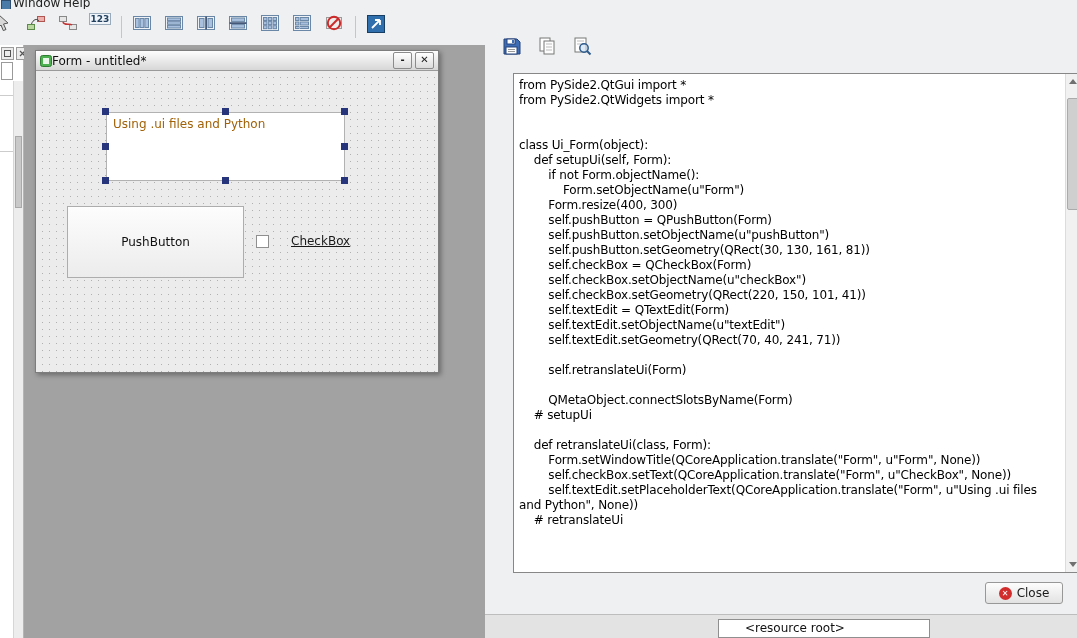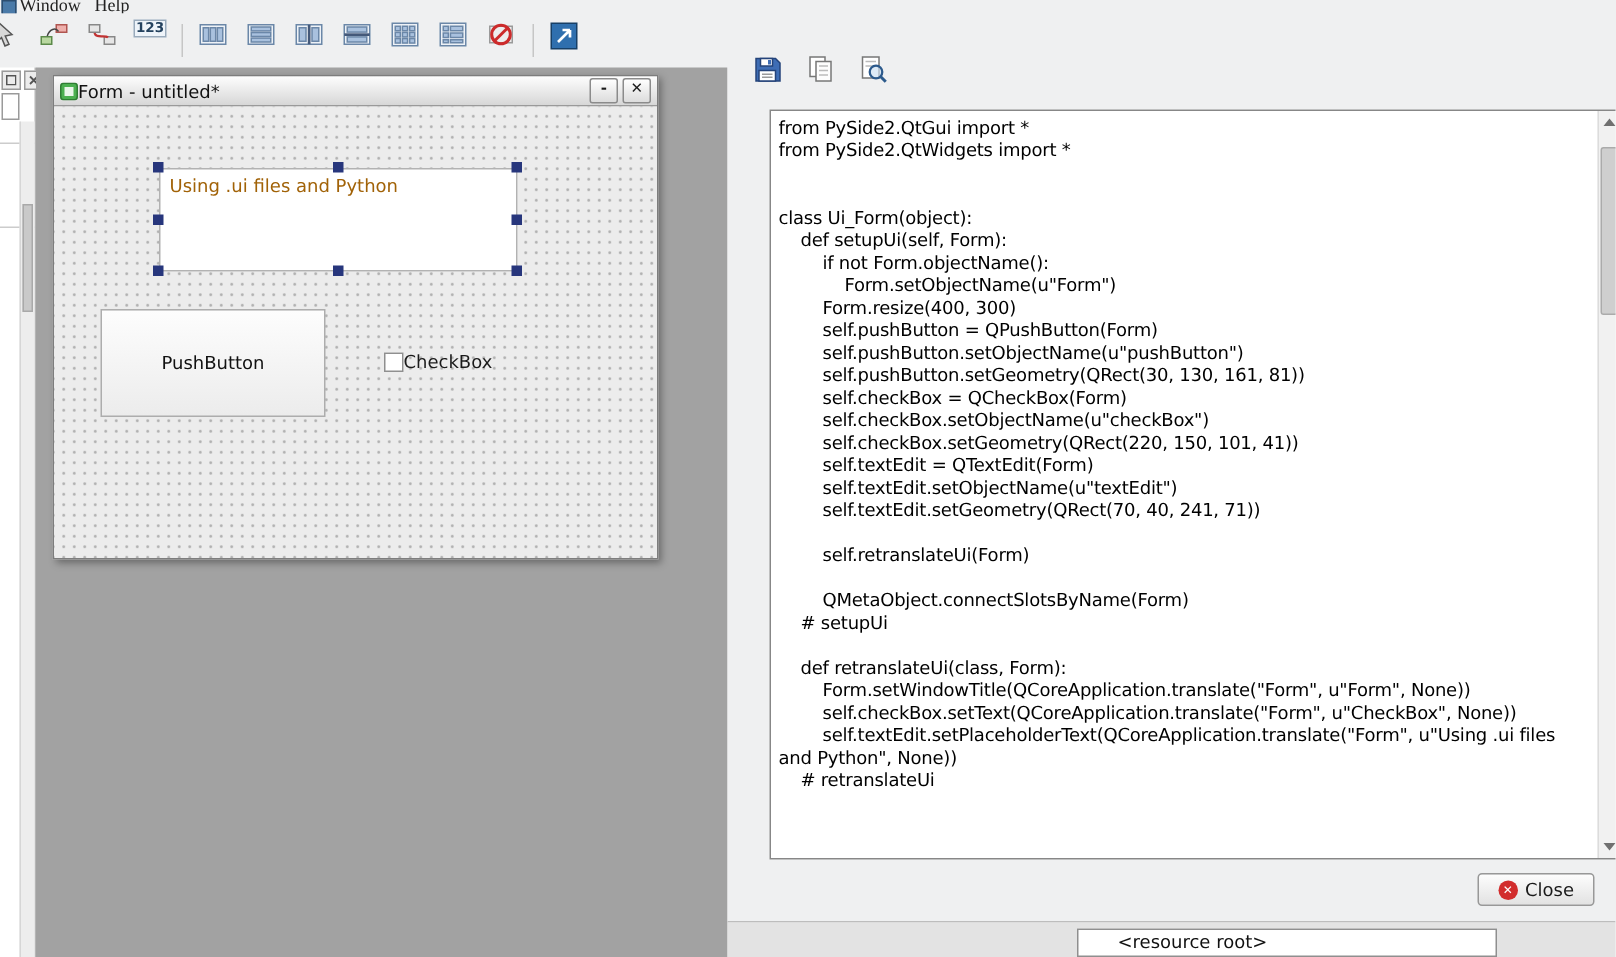--- a/index.html
+++ b/index.html
@@ -2,21 +2,21 @@
 <html><head>
 <meta charset="utf-8">
 <style>
   html,body{margin:0;padding:0;}
   body{
     position:relative;width:1077px;height:638px;overflow:hidden;
     background:#eff0f1;font-family:"DejaVu Sans","Liberation Sans",sans-serif;
     font-size:12px;color:#1a1a1a;
   }
   
-  .menubar{position:absolute;left:0;top:0;width:100%;height:9px;overflow:hidden;background:#eff0f1;font-family:Liberation Serif, serif;}
+  .menubar{position:absolute;left:0;top:0;width:100%;height:9px;overflow:hidden;background:#eff0f1;}
   .menu-item{position:absolute;top:-4px;font-size:12px;color:#222;}
   .menu-icon{position:absolute;left:1px;top:0;width:8px;height:8px;background:#4a7aa8;border:1px solid #2d4e70;}
   
   .toolbar{position:absolute;left:0;top:9px;width:100%;height:36px;display:flex;align-items:center;background:#eff0f1;}
   .ticon{width:26px;height:28px;margin-right:6px;display:flex;align-items:flex-start;justify-content:center;border-radius:3px;}
   .tsep{width:1px;height:22px;background:#c6c6c6;margin:0 7px 0 2px;}
   .tab-order-txt{font-size:9px;font-weight:bold;color:#24425f;border:1px solid #9ab;padding:0 1px;background:#eef4fa;}
   
   .left-dock{position:absolute;left:0;top:45px;width:24px;height:593px;background:#fff;border-right:1px solid #b5b5b5;box-sizing:border-box;}
   .dock-btns{position:absolute;left:1px;top:2px;display:flex;gap:2px;}
@@ -31,42 +31,42 @@
   .form-window{position:absolute;left:35px;top:50px;width:404px;height:323px;border:1px solid #7d7d7d;background:#ececec;box-shadow:2px 2px 5px rgba(0,0,0,.35);box-sizing:border-box;}
   .form-titlebar{height:20px;background:linear-gradient(#fdfdfd,#d7d7d7);border-bottom:1px solid #9a9a9a;display:flex;align-items:center;padding:0 4px;box-sizing:border-box;}
   .form-title{flex:1;text-align:left;font-size:12px;color:#111;}
   .titlebar-btn{width:17px;height:15px;border:1px solid #8b8b8b;border-radius:2px;background:linear-gradient(#ffffff,#dcdcdc);font-size:10px;font-weight:bold;line-height:13px;text-align:center;margin-left:3px;cursor:default;}
   .form-body{position:absolute;left:0;top:20px;right:0;bottom:0;
     background-color:#ececec;
     background-image:radial-gradient(circle,#b0b0b0 0.8px,transparent 1px);
     background-size:7px 7px;background-position:3px 3px;}
   .textedit{position:absolute;left:70px;top:41px;width:239px;height:69px;background:#fff;border:1px solid #b2b2b2;box-sizing:border-box;padding:4px 6px;color:#a16207;}
   .handle{position:absolute;width:7px;height:7px;background:#27367c;}
-  .pushbutton{position:absolute;left:31px;top:135px;width:150px;height:72px;border:1px solid #adadad;background:linear-gradient(#fdfdfd,#ececec);display:flex;align-items:center;justify-content:center;color:#111;box-sizing:border-box;}
-  .checkbox-row{position:absolute;left:220px;top:163px;display:flex;align-items:center;gap:0;}
+  .pushbutton{position:absolute;left:31px;top:135px;width:177px;height:72px;border:1px solid #adadad;background:linear-gradient(#fdfdfd,#ececec);display:flex;align-items:center;justify-content:center;color:#111;box-sizing:border-box;}
+  .checkbox-row{position:absolute;left:220px;top:163px;display:flex;align-items:center;gap:22px;text-decoration:underline;}
   .checkbox-indicator{width:13px;height:13px;background:#fff;border:1px solid #8f8f8f;box-sizing:border-box;}
   
   .code-dialog{position:absolute;left:485px;top:15px;width:592px;height:600px;background:#eff0f1;border-bottom:1px solid #bdbdbd;box-sizing:border-box;}
   .dialog-toolbar{position:absolute;left:14px;top:18px;display:flex;gap:9px;}
   .dtool{width:26px;height:26px;display:flex;align-items:center;justify-content:center;border-radius:3px;}
   .code-view{position:absolute;left:28px;top:58px;width:568px;height:500px;background:#fff;border:1px solid #878787;box-sizing:border-box;overflow:hidden;}
   .code-content{position:absolute;left:5px;top:4px;right:17px;bottom:2px;overflow:hidden;}
   .code-line{height:15px;line-height:15px;white-space:pre;font-size:12px;letter-spacing:-0.15px;color:#000;overflow:hidden;}
   .v-scrollbar{position:absolute;right:0;top:0;width:15px;height:100%;background:#f1f1f1;border-left:1px solid #dcdcdc;box-sizing:border-box;}
   .sb-btn{position:absolute;left:0;width:14px;height:15px;display:flex;align-items:center;justify-content:center;}
   .sb-up{top:0;}
   .sb-down{bottom:0;}
   .arr-up{width:0;height:0;border-left:4px solid transparent;border-right:4px solid transparent;border-bottom:5px solid #707070;}
   .arr-down{width:0;height:0;border-left:4px solid transparent;border-right:4px solid transparent;border-top:5px solid #707070;}
   .sb-thumb{position:absolute;left:1px;width:12px;top:24px;height:112px;background:#cfcfcf;border:1px solid #ababab;border-radius:2px;box-sizing:border-box;}
   .close-button{position:absolute;left:500px;top:567px;width:78px;height:22px;border:1px solid #989898;border-radius:3px;background:linear-gradient(#fdfdfd,#e2e2e2);display:flex;align-items:center;justify-content:center;gap:5px;box-sizing:border-box;}
   .close-x-icon{width:13px;height:13px;border-radius:50%;background:#d22d2d;color:#fff;font-size:8px;font-weight:bold;line-height:13px;text-align:center;}
   
   .bottom-strip{position:absolute;left:485px;top:615px;width:592px;height:23px;background:#e3e3e3;}
-  .resource-root-box{position:absolute;left:233px;top:4px;width:280px;height:19px;background:#fff;border:1px solid #8f8f8f;box-sizing:border-box;padding:1px 0 0 26px;color:#111;}
+  .resource-root-box{position:absolute;left:233px;top:4px;width:212px;height:19px;background:#fff;border:1px solid #8f8f8f;box-sizing:border-box;padding:1px 0 0 26px;color:#111;}
 </style>
 </head>
 <body>
 
 <div class="menubar">
   <span class="menu-icon"></span>
   <span class="menu-item" style="left:13px;">Window</span>
   <span class="menu-item" style="left:63px;">Help</span>
 </div>
 

